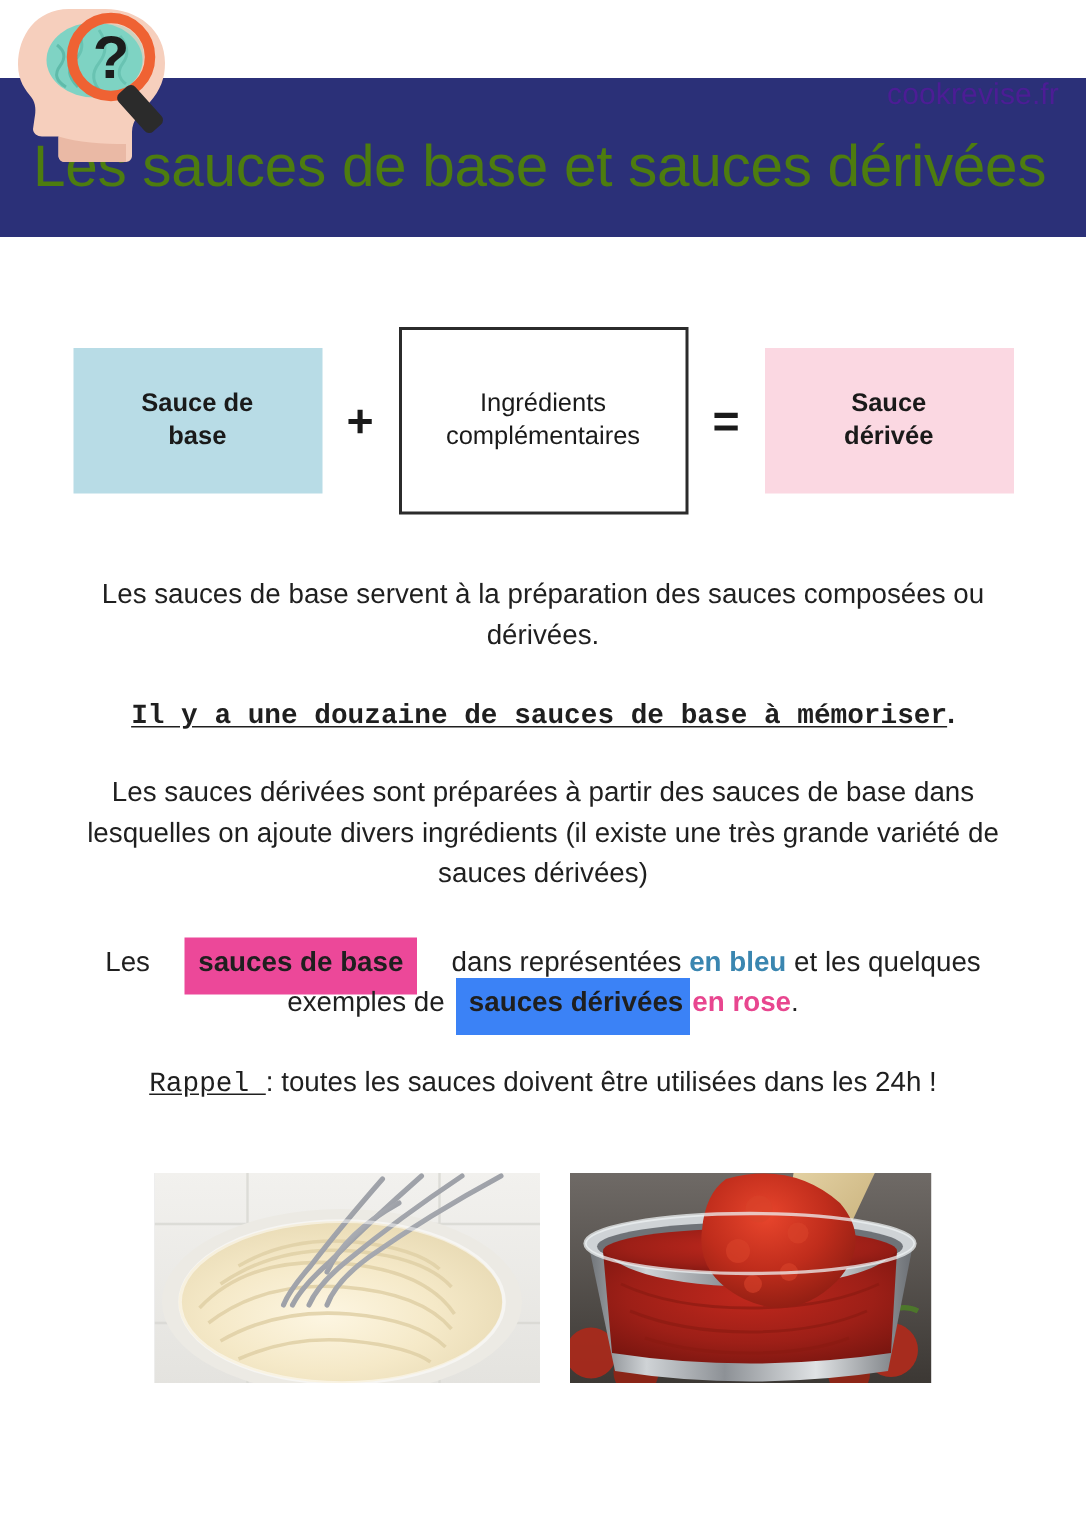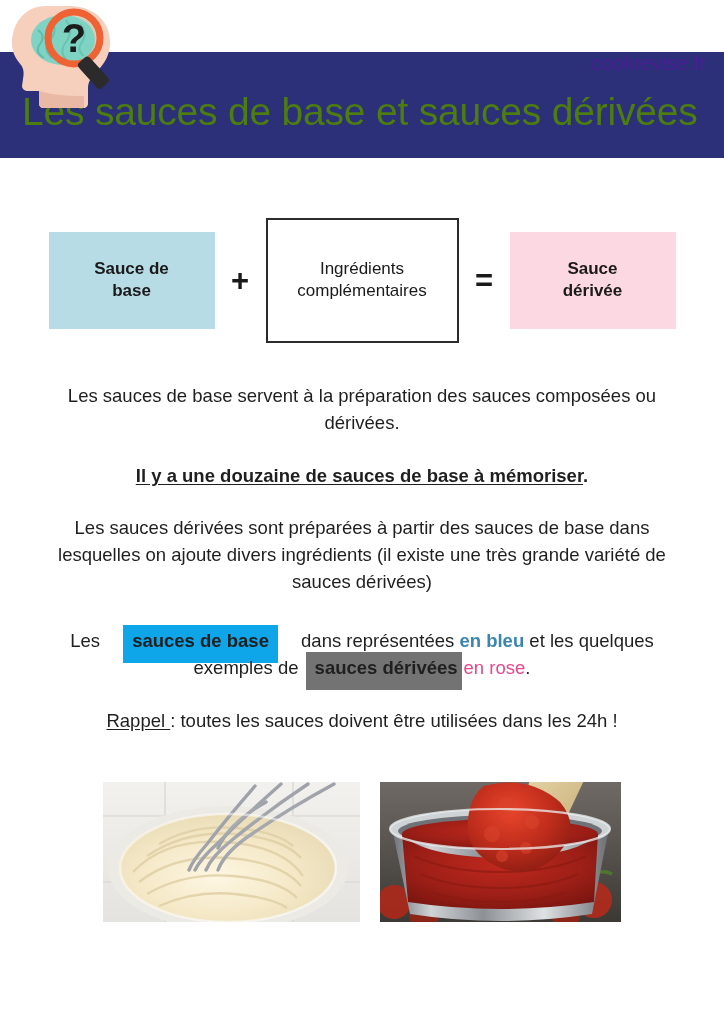--- a/index.html
+++ b/index.html
@@ -119,36 +119,36 @@
     font-size: 18.5px;
     line-height: 1.45;
     color: #1f1f1f;
   }
   .p1 { top: 383px; }
   .p2 { top: 463px; font-weight: bold; font-size: 18.5px; }
   .p3 { top: 515px; }
   .p4 { top: 628px; }
   .p5 { top: 708px; }
 
-  .u { text-decoration: underline; text-underline-offset: 2px; }
+  .u { text-decoration: underline; text-underline-offset: 2px; font-family: Liberation Mono, monospace; }
 
   .hl-blue {
-    background: #0ea5e9;
+    background: #ec4899;
     font-weight: bold;
     padding: 5px 9px 12px 9px;
     margin: 0 18px;
   }
   .hl-pink {
-    background: #737373;
+    background: #3b82f6;
     font-weight: bold;
     padding: 5px 4px 12px 9px;
     margin: 0 2px;
   }
   .txt-blue { color: #3a86b0; font-weight: bold; }
-  .txt-pink { color: #e8468f; font-weight: normal; }
+  .txt-pink { color: #e8468f; font-weight: bold; }
 
   
   .photo {
     position: absolute;
     top: 782px;
     height: 140px;
     overflow: hidden;
     background: #ddd;
   }
   .photo-left  { left: 103px;  width: 257px; }

